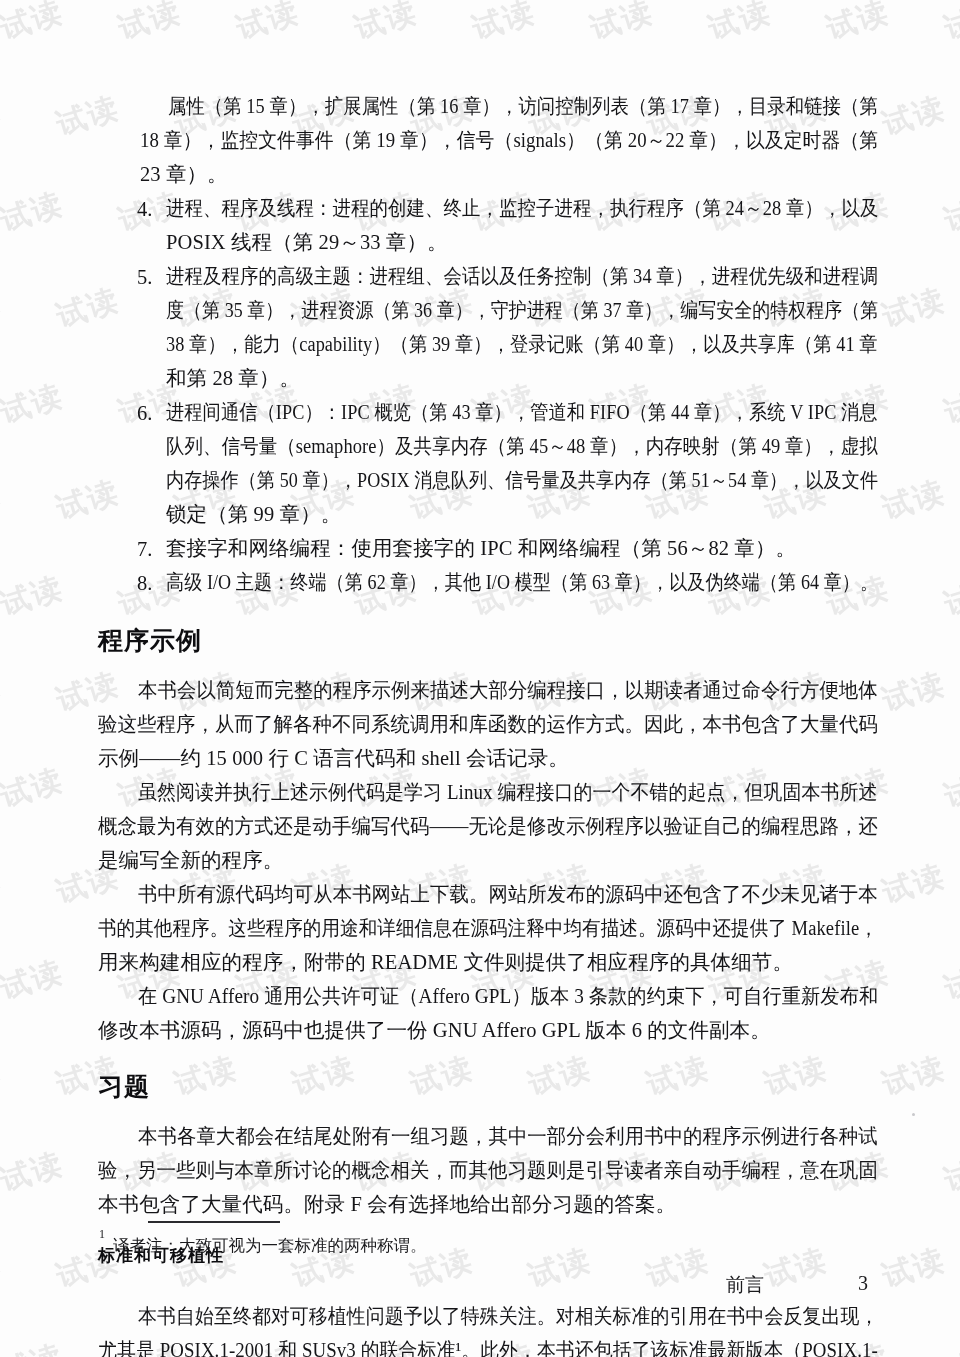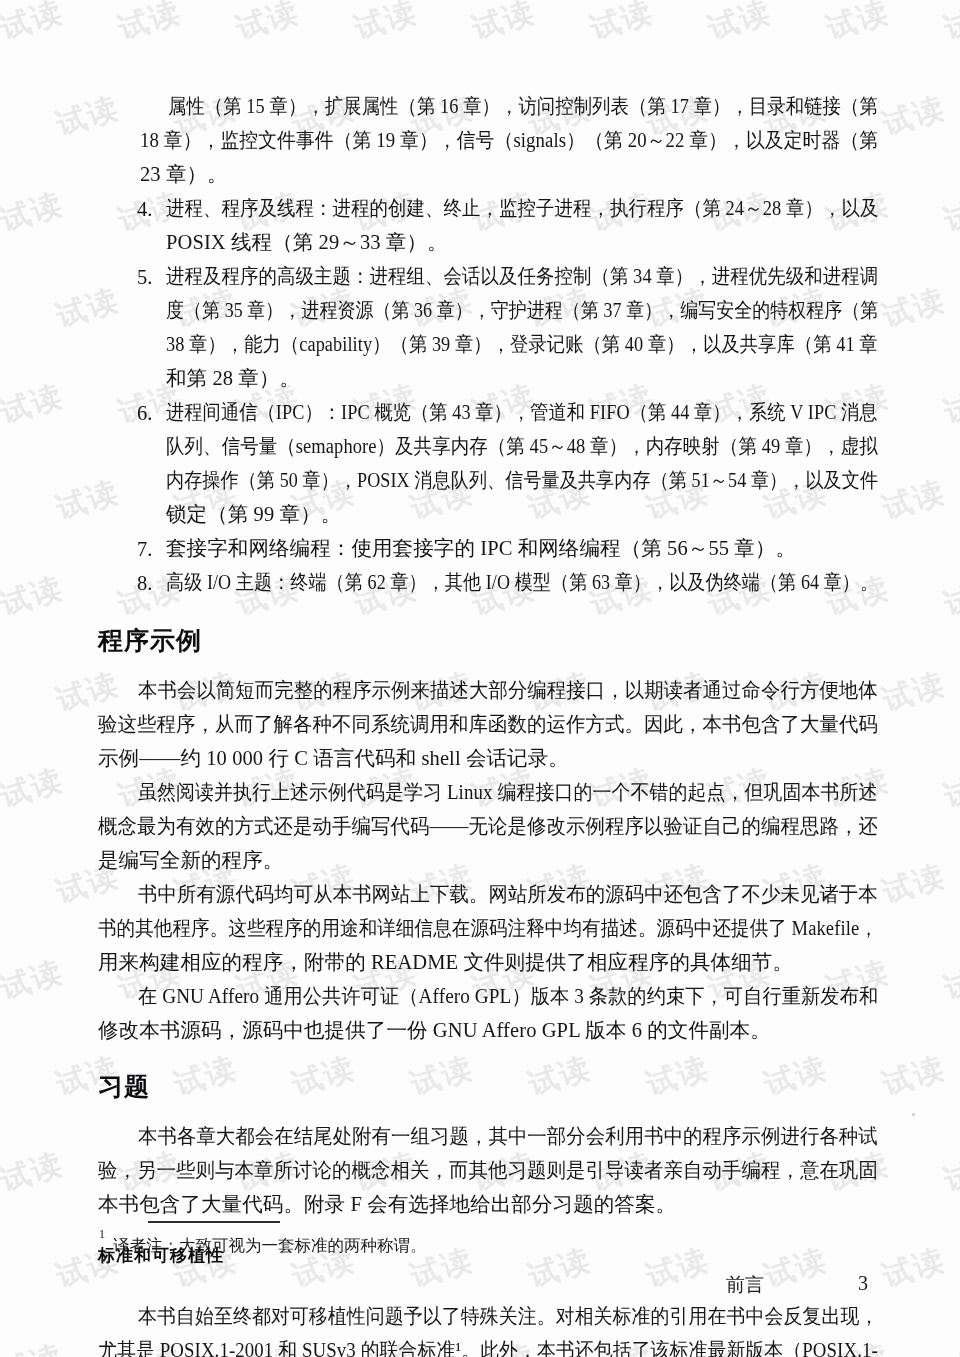--- a/index.html
+++ b/index.html
@@ -270,30 +270,30 @@
     <div class="txt" style="left: 166px; top: 334px; transform-origin: left top; transform: scaleX(0.891114);">38 章），能力（capability）（第 39 章），登录记账（第 40 章），以及共享库（第 41 章</div>
     <div class="txt" style="left:166px; top:368px;">和第 28 章）。</div>
 
     <div class="listnum" style="left:137px; top:402px;">6.</div>
     <div class="txt" style="left: 166px; top: 402px; transform-origin: left top; transform: scaleX(0.888889);">进程间通信（IPC）：IPC 概览（第 43 章），管道和 FIFO（第 44 章），系统 V IPC 消息</div>
     <div class="txt" style="left: 166px; top: 436px; transform-origin: left top; transform: scaleX(0.900126);">队列、信号量（semaphore）及共享内存（第 45～48 章），内存映射（第 49 章），虚拟</div>
     <div class="txt" style="left: 166px; top: 470px; transform-origin: left top; transform: scaleX(0.88228);">内存操作（第 50 章），POSIX 消息队列、信号量及共享内存（第 51～54 章），以及文件</div>
     <div class="txt" style="left:166px; top:504px;">锁定（第 99 章）。</div>
 
     <div class="listnum" style="left:137px; top:538px;">7.</div>
-    <div class="txt" style="left:166px; top:538px;">套接字和网络编程：使用套接字的 IPC 和网络编程（第 56～55 章）。</div>
+    <div class="txt" style="left:166px; top:538px;">套接字和网络编程：使用套接字的 IPC 和网络编程（第 56～82 章）。</div>
 
     <div class="listnum" style="left:137px; top:572px;">8.</div>
     <div class="txt" style="left: 166px; top: 572px; transform-origin: left top; transform: scaleX(0.881188);">高级 I/O 主题：终端（第 62 章），其他 I/O 模型（第 63 章），以及伪终端（第 64 章）。</div>
 
     <div class="heading h-small" style="left:98px; top:624px;">程序示例</div>
 
     <div class="txt" style="left: 138px; top: 680px; transform-origin: left top; transform: scaleX(0.945083);">本书会以简短而完整的程序示例来描述大部分编程接口，以期读者通过命令行方便地体</div>
     <div class="txt" style="left: 98px; top: 714px; transform-origin: left top; transform: scaleX(0.946602);">验这些程序，从而了解各种不同系统调用和库函数的运作方式。因此，本书包含了大量代码</div>
-    <div class="txt" style="left:98px;  top:748px;">示例——约 10 000 行 C 语言代码和 shell 会话记录。</div>
+    <div class="txt" style="left:98px;  top:748px;">示例——约 15 000 行 C 语言代码和 shell 会话记录。</div>
 
     <div class="txt" style="left: 138px; top: 782px; transform-origin: left top; transform: scaleX(0.922693);">虽然阅读并执行上述示例代码是学习 Linux 编程接口的一个不错的起点，但巩固本书所述</div>
     <div class="txt" style="left: 98px; top: 816px; transform-origin: left top; transform: scaleX(0.946602);">概念最为有效的方式还是动手编写代码——无论是修改示例程序以验证自己的编程思路，还</div>
     <div class="txt" style="left:98px;  top:850px;">是编写全新的程序。</div>
 
     <div class="txt" style="left: 138px; top: 884px; transform-origin: left top; transform: scaleX(0.945083);">书中所有源代码均可从本书网站上下载。网站所发布的源码中还包含了不少未见诸于本</div>
     <div class="txt" style="left: 98px; top: 918px; transform-origin: left top; transform: scaleX(0.903824);">书的其他程序。这些程序的用途和详细信息在源码注释中均有描述。源码中还提供了 Makefile，</div>
     <div class="txt" style="left:98px;  top:952px;">用来构建相应的程序，附带的 README 文件则提供了相应程序的具体细节。</div>
 
     <div class="txt" style="left: 138px; top: 986px; transform-origin: left top; transform: scaleX(0.936709);">在 GNU Affero 通用公共许可证（Affero GPL）版本 3 条款的约束下，可自行重新发布和</div>

